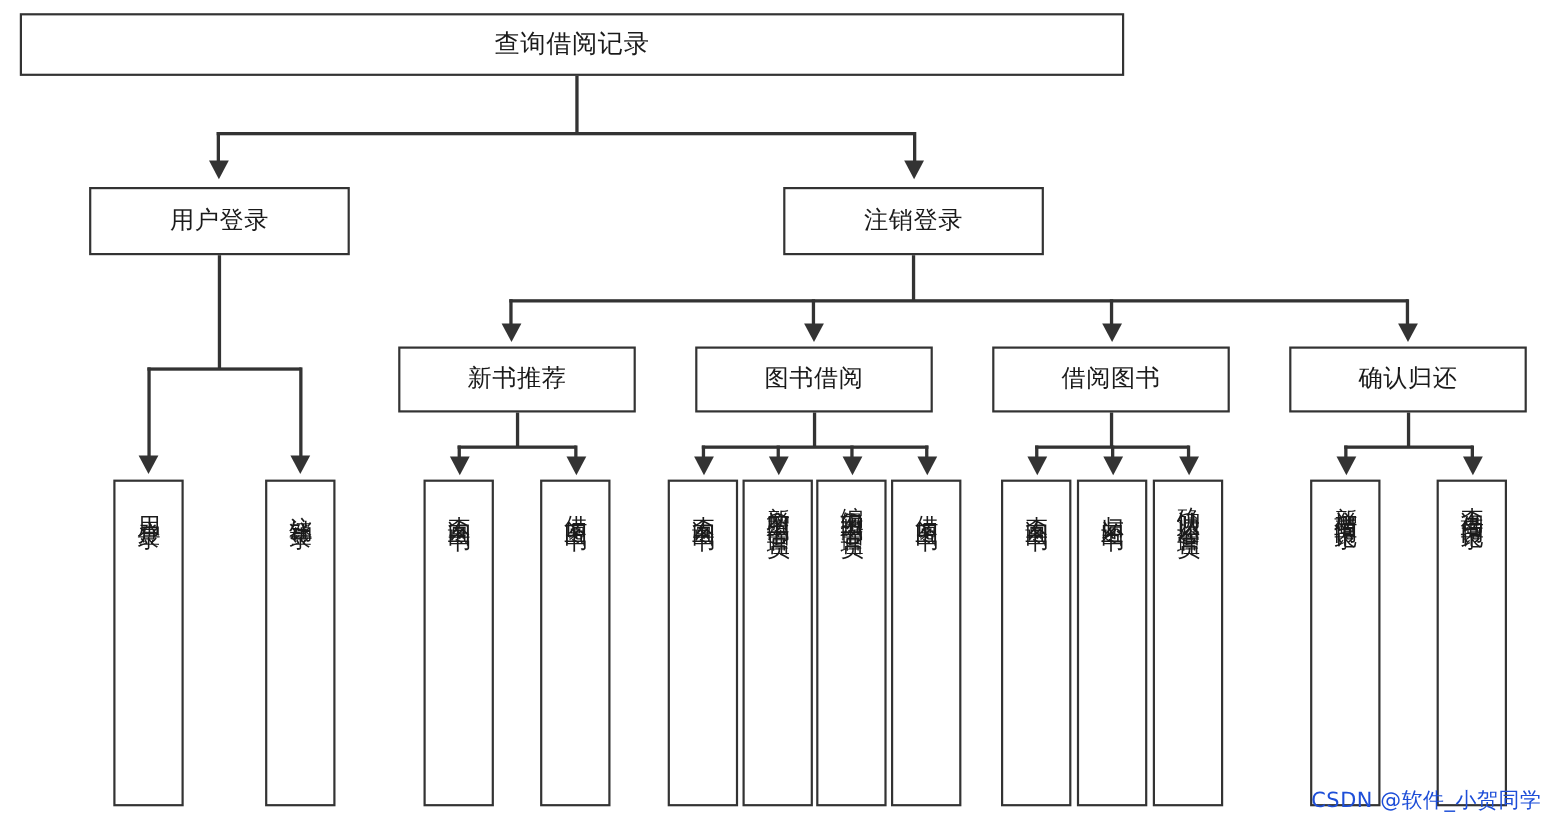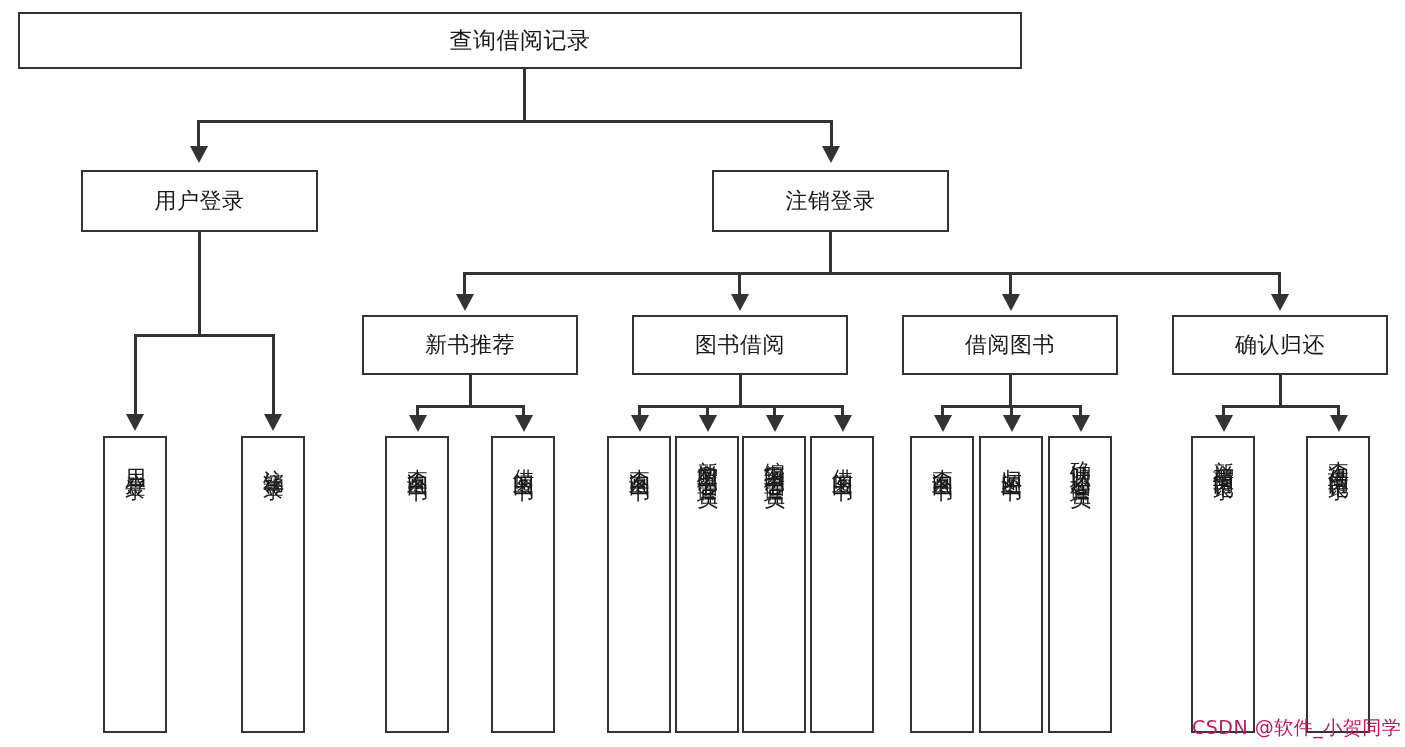--- a/index.html
+++ b/index.html
@@ -72,21 +72,21 @@
     width: 0;
     height: 0;
     border-left: 9px solid transparent;
     border-right: 9px solid transparent;
     border-top: 17px solid #333333;
   }
 
   
   .watermark {
     position: absolute;
-    color: #be185d;
+    color: #1d4ed8;
     font-size: 19px;
     white-space: nowrap;
     letter-spacing: 0.5px;
   }
 </style>
 </head>
 <body>
 
 <div id="canvas">
 

